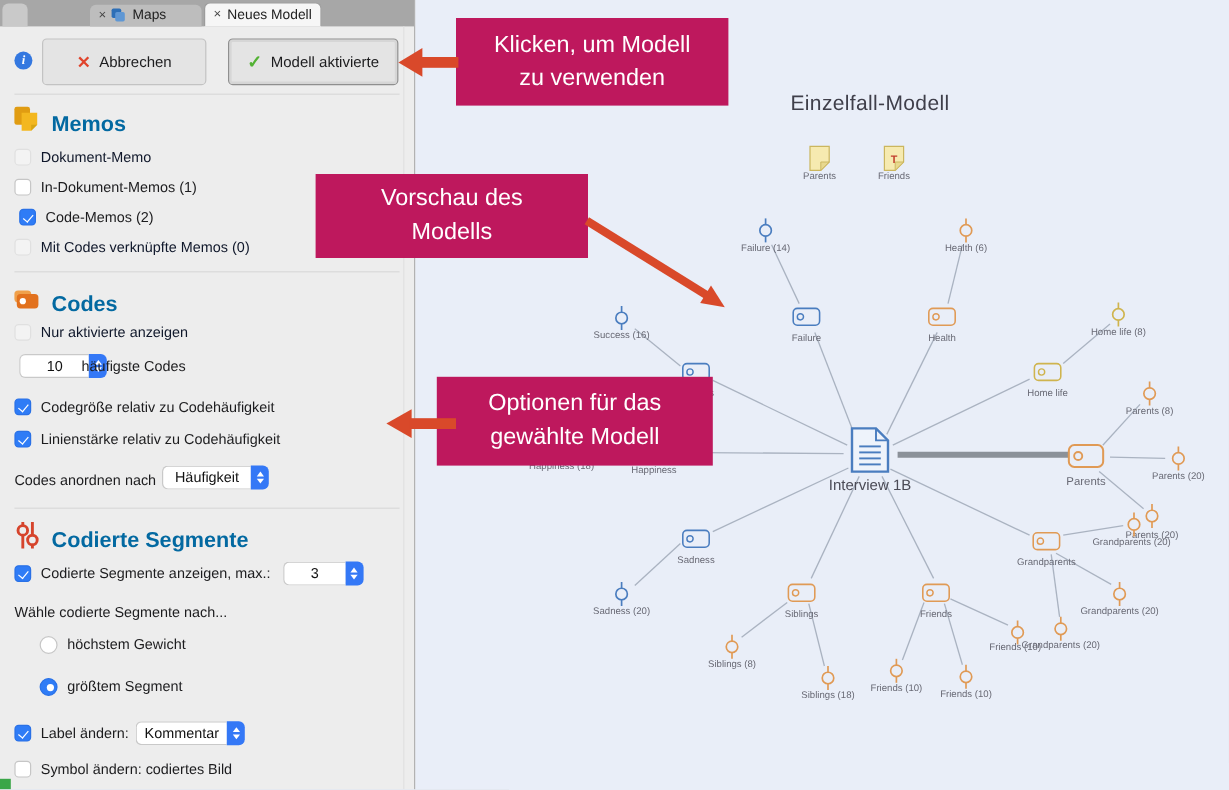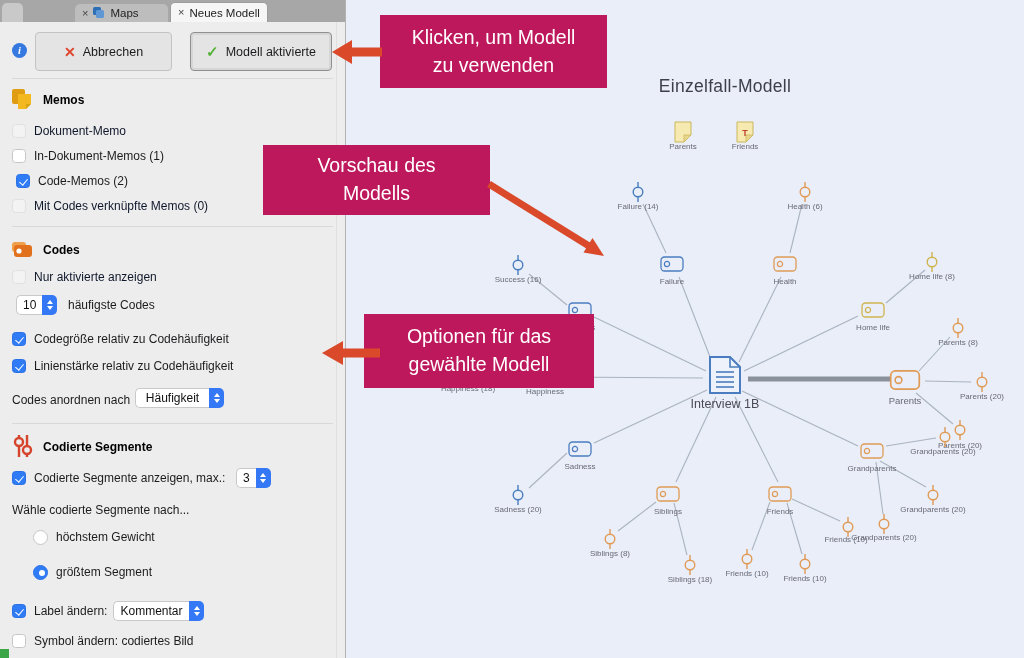--- a/index.html
+++ b/index.html
@@ -33,37 +33,37 @@
     font-style:italic;display:flex;align-items:center;justify-content:center;}
   .btn{position:absolute;top:32px;height:39px;background:#e4e4e4;border:1px solid #c3c3c3;border-radius:4px;
     display:flex;align-items:center;justify-content:center;gap:7px;font-size:12.5px;color:#1c1c1e;}
   .btn-cancel{left:35px;width:137px;}
   .btn-use{left:190px;width:142px;border:1px solid #8f8f8f;box-shadow:0 0 0 2px #d6d6d6 inset;}
   .glyph-x{color:#e0442c;font-size:14px;font-weight:bold;}
   .glyph-check{color:#53b234;font-size:15px;font-weight:bold;}
 
   .divider{position:absolute;left:12px;right:12px;height:1px;background:#d9d9d9;}
   .sec-icon{position:absolute;width:24px;height:24px;}
-  .sec-head{position:absolute;left:43px;font-size:12px;font-weight:bold;color:#000000;}
+  .sec-head{position:absolute;left:43px;font-size:18px;font-weight:bold;color:#0369a1;}
 
   .row{position:absolute;display:flex;align-items:center;gap:8px;height:20px;font-size:12px;color:#1c1c1e;}
   .row .lbl{white-space:nowrap;}
   .row.disabled .lbl{color:#0f172a;}
   .cb{width:14px;height:14px;border-radius:3.5px;background:#fff;border:1px solid #c6c6c6;position:relative;flex:0 0 auto;}
   .cb.checked{background:#2f7cf6;border-color:#2a71e6;}
   .cb.checked::after{content:"";position:absolute;left:4px;top:1.5px;width:4px;height:7px;
     border-right:1.7px solid #fff;border-bottom:1.7px solid #fff;transform:rotate(40deg);}
   .cb.disabled{background:#f3f3f3;border-color:#e0e0e0;}
   .radio{width:15px;height:15px;border-radius:50%;background:#fff;border:1px solid #c6c6c6;position:relative;flex:0 0 auto;}
   .radio.sel{background:#2f7cf6;border-color:#2a71e6;}
   .radio.sel::after{content:"";position:absolute;left:4.5px;top:4.5px;width:6px;height:6px;border-radius:50%;background:#fff;}
 
   .spin,.dd{position:absolute;display:flex;height:20px;}
   .spin .val,.dd .val{background:#fff;border:1px solid #c9c9c9;border-right:none;border-radius:5px 0 0 5px;
-    font-size:12px;color:#111;display:flex;align-items:center;justify-content:center;padding:0 6px;}
+    font-size:12px;color:#111;display:flex;align-items:center;justify-content:center;padding:0 22px;}
   .spin .btns,.dd .btns{width:15px;background:#3478f6;border-radius:0 5px 5px 0;display:flex;flex-direction:column;
     align-items:center;justify-content:center;gap:2.5px;}
   .chev-up{width:0;height:0;border-left:3.5px solid transparent;border-right:3.5px solid transparent;border-bottom:4px solid #fff;}
   .chev-dn{width:0;height:0;border-left:3.5px solid transparent;border-right:3.5px solid transparent;border-top:4px solid #fff;}
 
   .side-line{position:absolute;left:336px;top:22px;bottom:0;width:1px;background:#e0e0e0;}
   .green-corner{position:absolute;left:0;top:649px;width:9px;height:9px;background:#3aa648;z-index:4;}
 
   
   .callout{position:absolute;background:#be185d;color:#fff;display:flex;align-items:center;justify-content:center;

